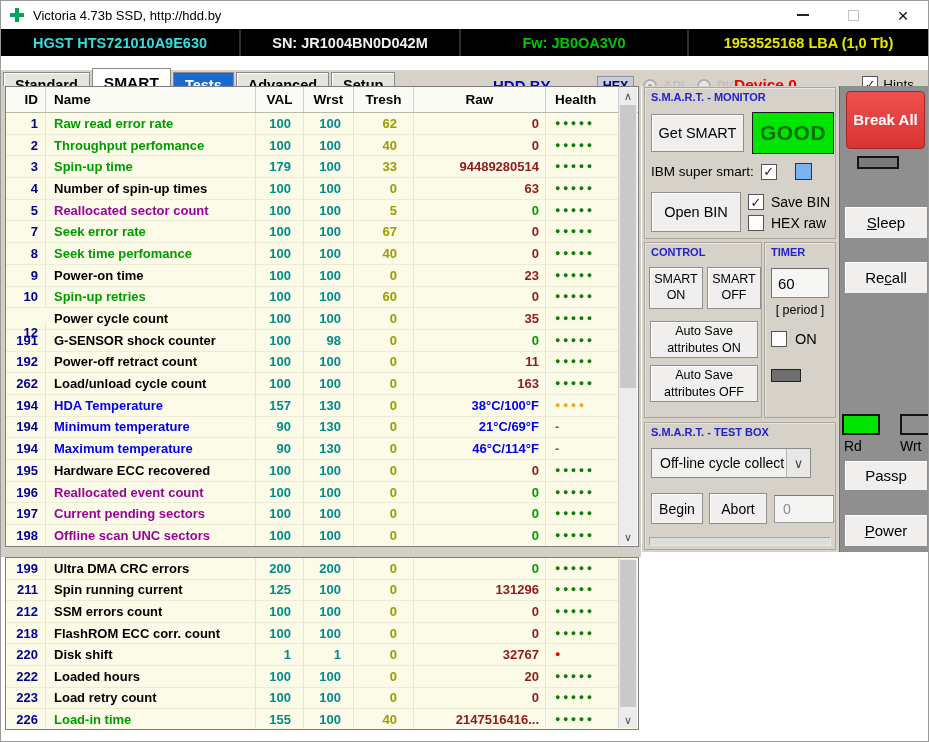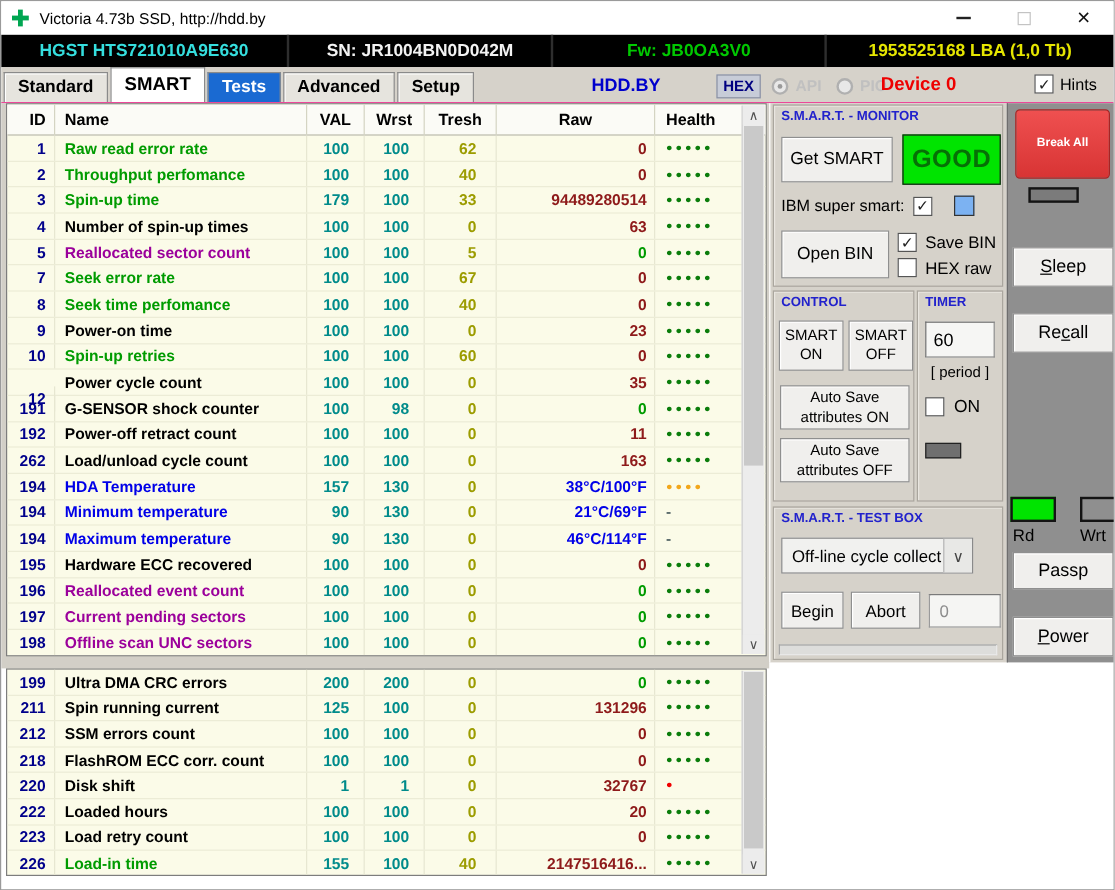--- a/index.html
+++ b/index.html
@@ -21,21 +21,21 @@
 
   
   .infobar { position:absolute; left:0; top:28px; width:100%; height:27px; background:#000; display:flex; }
   .info-cell { height:100%; display:flex; align-items:center; justify-content:center; font-weight:bold; font-size:14.5px; border-right:2px solid #2e2e2e; }
   .i-model { width:240px; color:#35dede; }
   .i-sn { width:220px; color:#f2f2f2; }
   .i-fw { width:228px; color:#00c800; }
   .i-lba { flex:1; color:#e6e600; border-right:none; }
 
   
-  .tabbar { position:absolute; left:0; top:55px; width:100%; height:30px; background:#d6d2ca; border-bottom:1px solid #ec4899; }
+  .tabbar { position:absolute; left:0; top:69px; width:100%; height:30px; background:#d6d2ca; border-bottom:3px solid #ec4899; }
   .tabs { position:absolute; left:2px; bottom:0; display:flex; align-items:flex-end; gap:2px; }
   .tab { border:1px solid #8a8a8a; border-bottom:none; background:#e6e4de; padding:0 11px; height:25px; display:flex; align-items:center; font-weight:bold; font-size:14.5px; color:#000; box-shadow:inset 1px 1px 0 #fff; }
   .tab.active { background:#fff; height:29px; font-size:15.5px; }
   .tab.tests { background:#1a6ad2; color:#fff; box-shadow:none; }
   .site { position:absolute; left:492px; top:7px; font-weight:bold; font-size:15px; color:#0000cc; }
   .hexbtn { position:absolute; left:596px; top:6px; width:37px; height:20px; background:#c7ccd8; border:1px solid #8a90a2; display:flex; align-items:center; justify-content:center; font-weight:bold; font-size:12.5px; color:#000080; }
   .radio-row { position:absolute; left:642px; top:8px; display:flex; align-items:center; gap:6px; }
   .radio { width:14px; height:14px; border-radius:50%; border:2px solid #b0b0b0; background:#e8e8e8; position:relative; }
   .radio.sel::after { content:""; position:absolute; left:3px; top:3px; width:4px; height:4px; border-radius:50%; background:#9a9a9a; }
   .radio-label { font-weight:bold; font-size:13px; color:#c0c0c0; margin-right:6px; }
@@ -114,21 +114,21 @@
   .dropdown { position:absolute; left:6px; top:25px; width:160px; height:30px; border:1px solid #8a8a8a; background:#f1f1ef; display:flex; }
   .dd-text { flex:1; display:flex; align-items:center; padding-left:8px; font-size:14px; color:#000; }
   .dd-arrow { width:24px; border-left:1px solid #b5b5b5; display:flex; align-items:center; justify-content:center; color:#444; font-size:13px; background:#e8e8e6; }
   .b-begin { position:absolute; left:6px; top:70px; width:52px; height:31px; }
   .b-abort { position:absolute; left:64px; top:70px; width:58px; height:31px; }
   .tb-count { position:absolute; left:129px; top:72px; width:60px; height:28px; background:#f5f5f3; border:1px solid #9a9a9a; border-top-color:#7a7a7a; font-family:"Liberation Sans",sans-serif; font-size:14px; color:#8d8d8d; padding-left:8px; }
   .tb-progress { position:absolute; left:4px; right:4px; bottom:3px; height:9px; background:#dddddb; border:1px solid #a5a5a5; border-bottom-color:#e8e8e8; border-right-color:#e8e8e8; }
 
   
   .sidebar { position:absolute; left:838px; top:85px; width:91px; height:466px; background:#8f8f8f; border-left:1px solid #6e6e6e; overflow:hidden; }
-  .b-break { position:absolute; left:6px; top:5px; width:79px; height:58px; background:linear-gradient(#ef5050,#d83434); border:1px solid #a82424; border-radius:4px; color:#fff; font-weight:bold; font-size:10px; line-height:1.25; display:flex; align-items:center; justify-content:center; text-align:center; }
+  .b-break { position:absolute; left:6px; top:5px; width:79px; height:58px; background:linear-gradient(#ef5050,#d83434); border:1px solid #a82424; border-radius:4px; color:#fff; font-weight:bold; font-size:15px; line-height:1.25; display:flex; align-items:center; justify-content:center; text-align:center; }
   .sb-led1 { position:absolute; left:17px; top:70px; width:42px; height:13px; background:#7b7b7b; }
   .b-side { position:absolute; left:4px; width:84px; height:33px; font-size:15px; }
   .b-sleep { top:120px; }
   .b-recall { top:175px; }
   .rd-led { position:absolute; left:2px; top:328px; width:38px; height:21px; background:#00e400; }
   .wrt-led { position:absolute; left:60px; top:328px; width:42px; height:21px; background:#8f8f8f; }
   .led-label { position:absolute; top:352px; font-size:14px; color:#000; }
   .ll-rd { left:4px; }
   .ll-wrt { left:60px; }
   .b-passp { top:374px; height:31px; }

